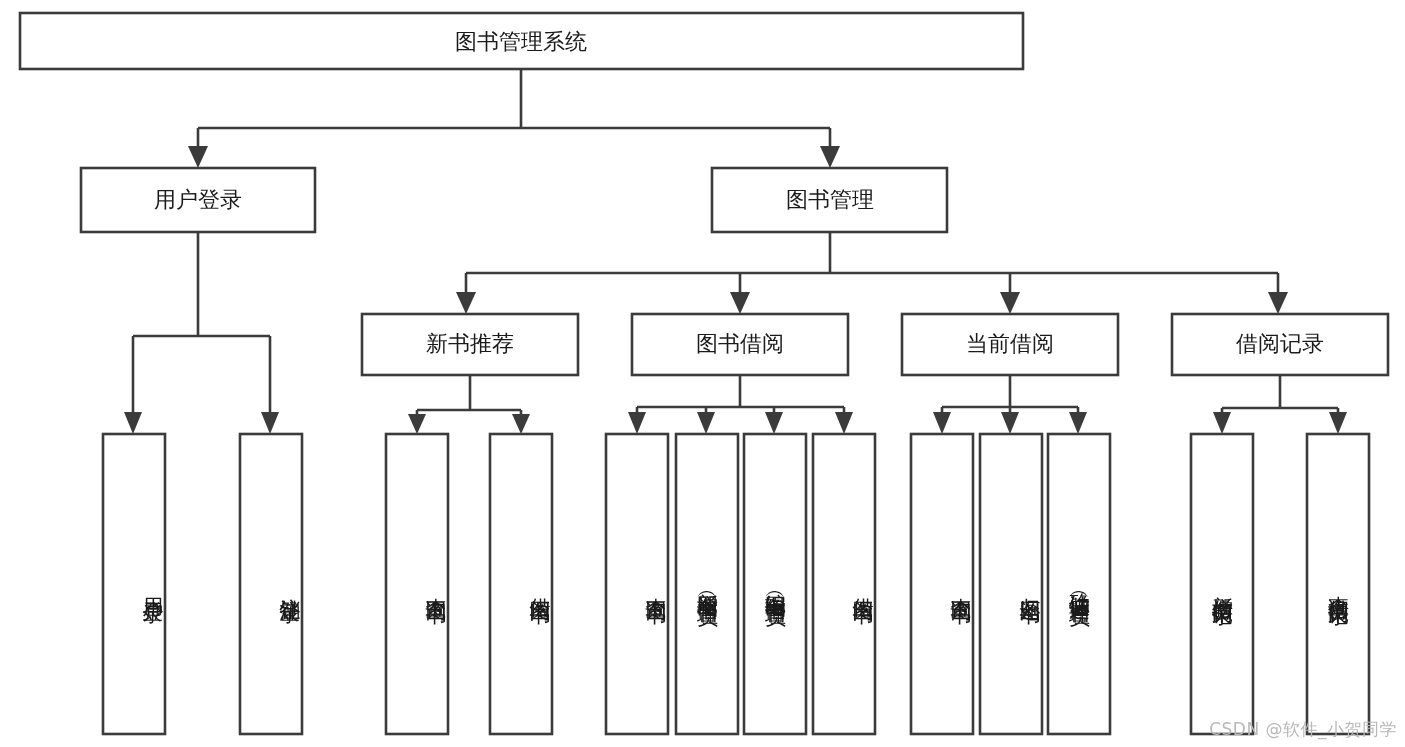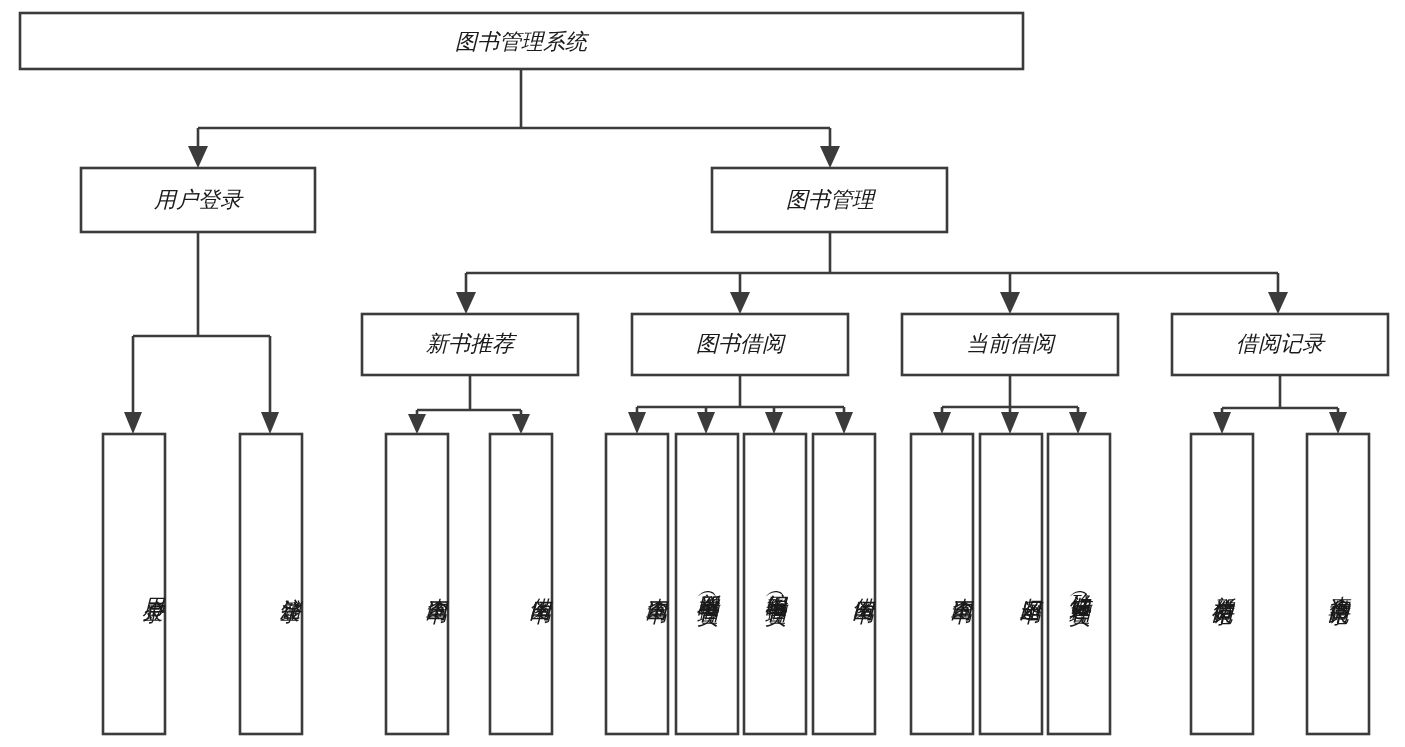--- a/index.html
+++ b/index.html
@@ -11,21 +11,20 @@
     width: 1405px;
     height: 747px;
     font-family: "DejaVu Sans", "Liberation Sans", sans-serif;
     overflow: hidden;
   }
   #diagram-root {
     position: relative;
     width: 1405px;
     height: 747px;
     background: #ffffff;
-    font-style: italic;
   }
   svg#flow-svg {
     position: absolute;
     left: 0;
     top: 0;
     width: 1405px;
     height: 747px;
   }
   .node-box {
     fill: #ffffff;
@@ -231,14 +230,15 @@
   <div class="label-vertical" style="left:744px; top:440px; width:62px; height:290px; align-items:center;">编辑图书（管理员）</div>
   <div class="label-vertical" style="left:813px; top:440px; width:62px; height:290px;">借阅图书</div>
 
   <div class="label-vertical" style="left:911px; top:440px; width:62px; height:290px;">查询图书</div>
   <div class="label-vertical" style="left:980px; top:440px; width:62px; height:290px;">归还图书</div>
   <div class="label-vertical" style="left:1048px; top:440px; width:62px; height:290px; align-items:center;">确认归还（管理员）</div>
 
   <div class="label-vertical" style="left:1191px; top:440px; width:62px; height:290px; align-items:center;">新增借阅记录</div>
   <div class="label-vertical" style="left:1307px; top:440px; width:62px; height:290px; align-items:center;">查询借阅记录</div>
 
+  <div class="watermark">CSDN @软件_小贺同学</div>
 
 </div>
 
 </body></html>

